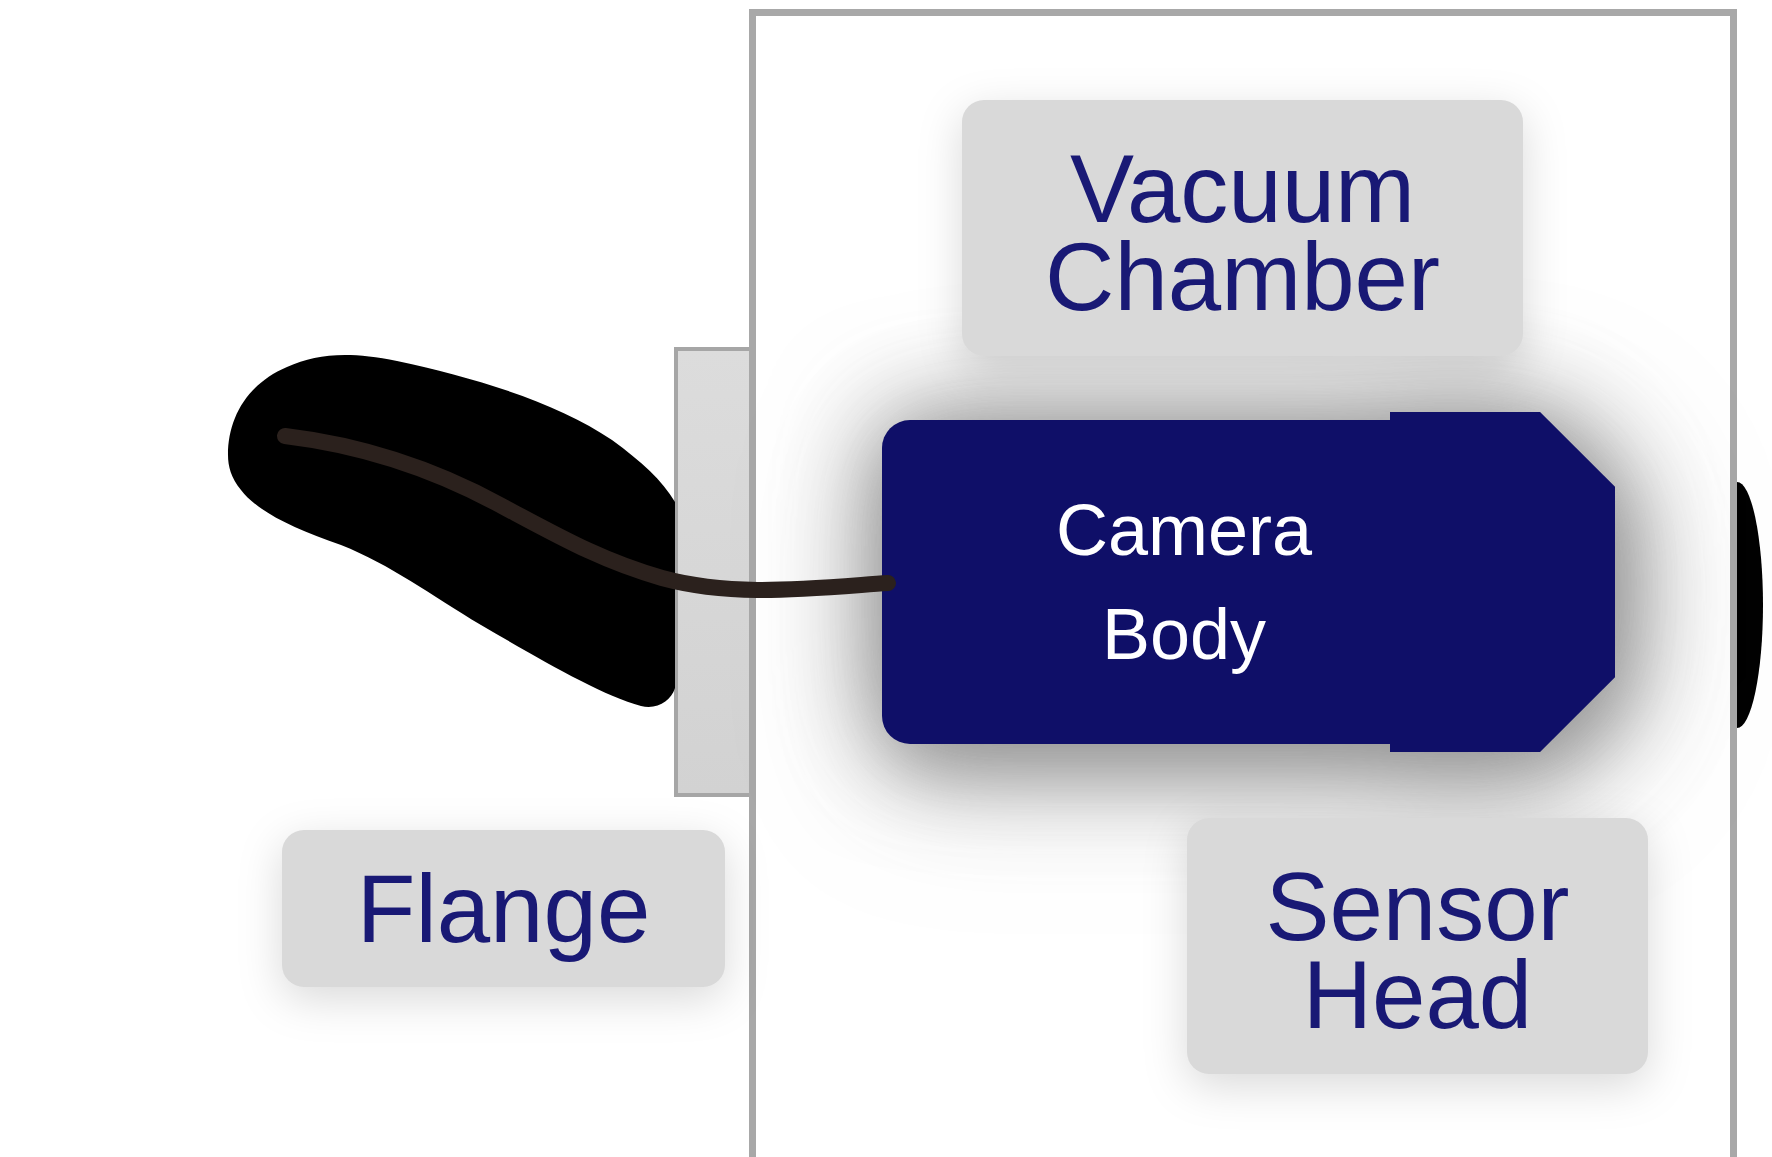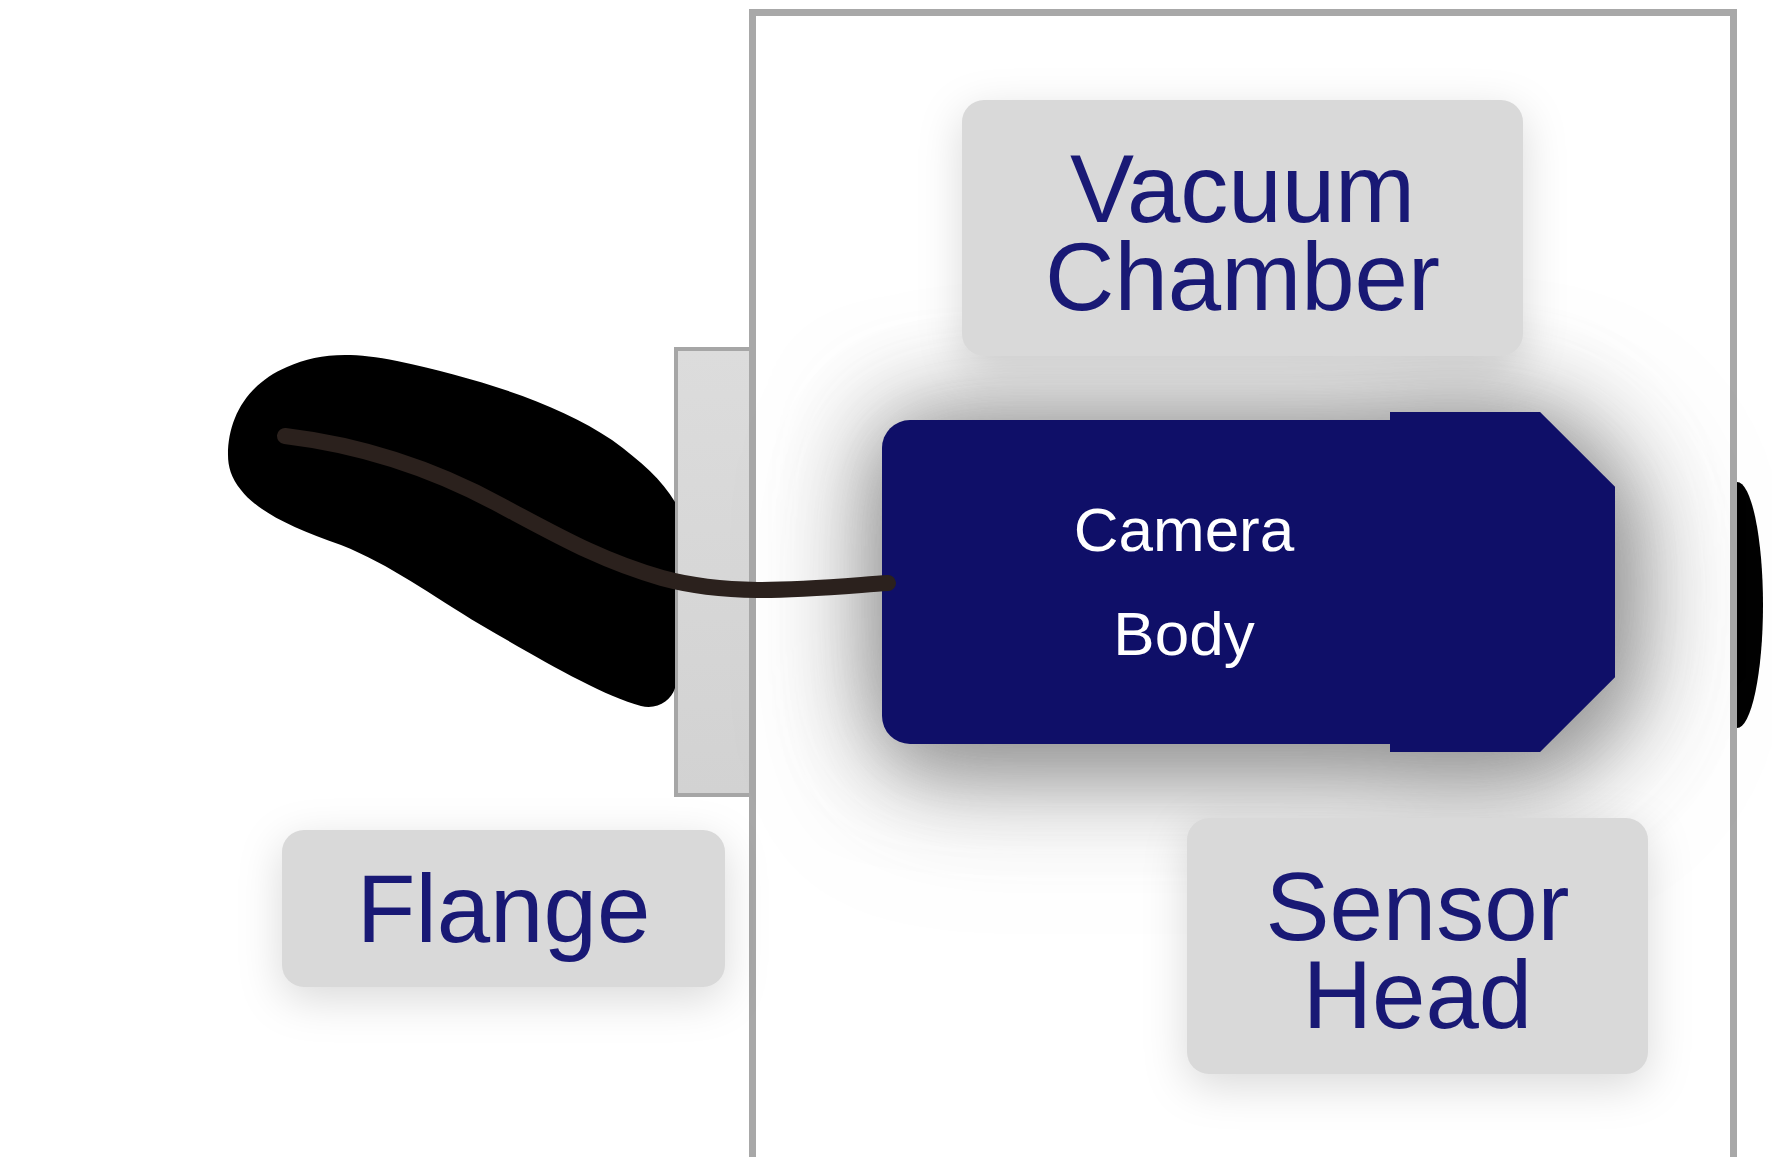--- a/index.html
+++ b/index.html
@@ -53,21 +53,21 @@
   }
   .camera-body {
     position: absolute;
     left: 882px; top: 420px;
     width: 604px; height: 324px;
     background: var(--navy);
     border-radius: 28px;
     display: flex; align-items: center; justify-content: center;
     text-align: center;
     color: #ffffff;
-    font-size: 62px;
+    font-size: 72px;
     line-height: 104px;
     white-space: pre-line;
   }
   .sensor-head {
     position: absolute;
     left: 1390px; top: 412px;
     width: 225px; height: 340px;
     background: var(--navy);
     clip-path: polygon(0% 0%, 66.7% 0%, 100% 22%, 100% 78%, 66.7% 100%, 0% 100%);
   }

